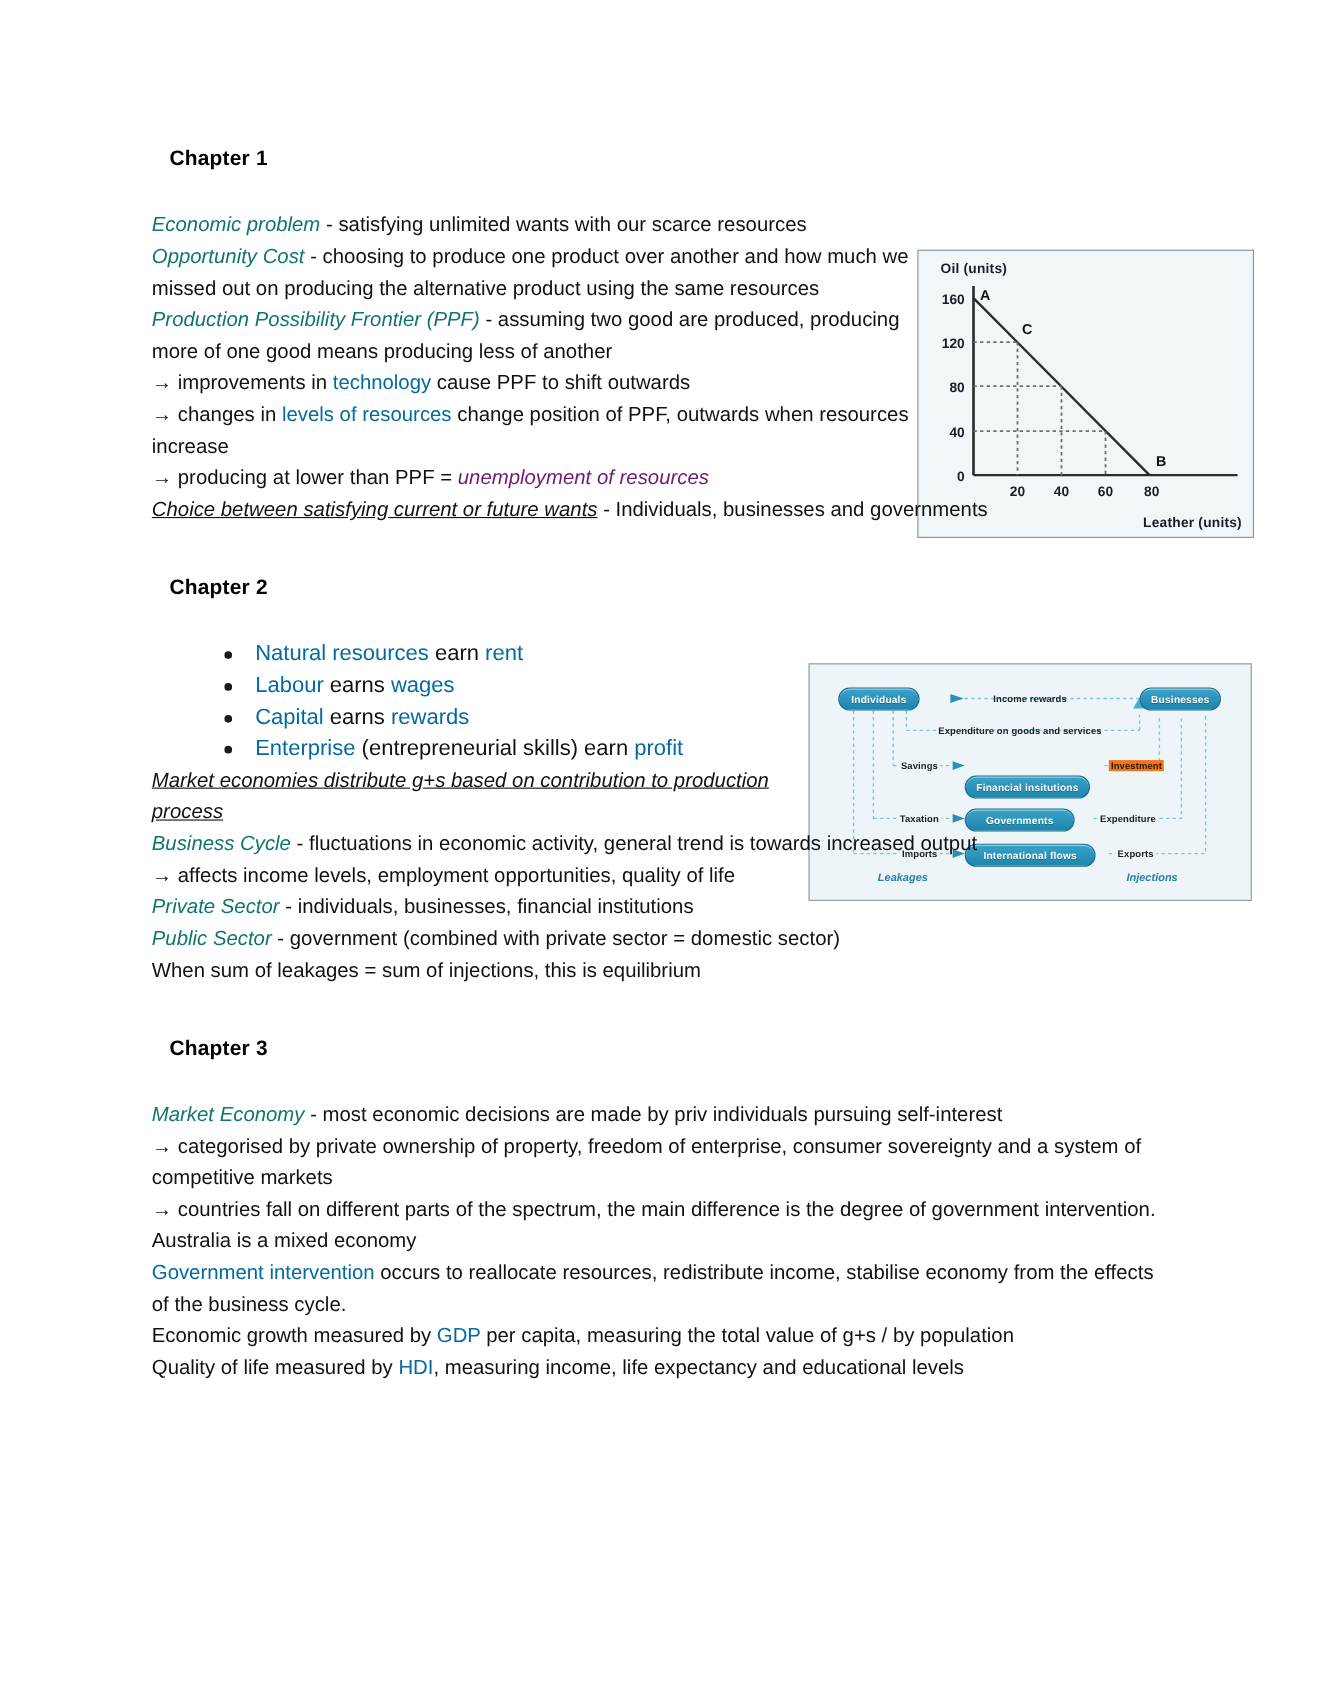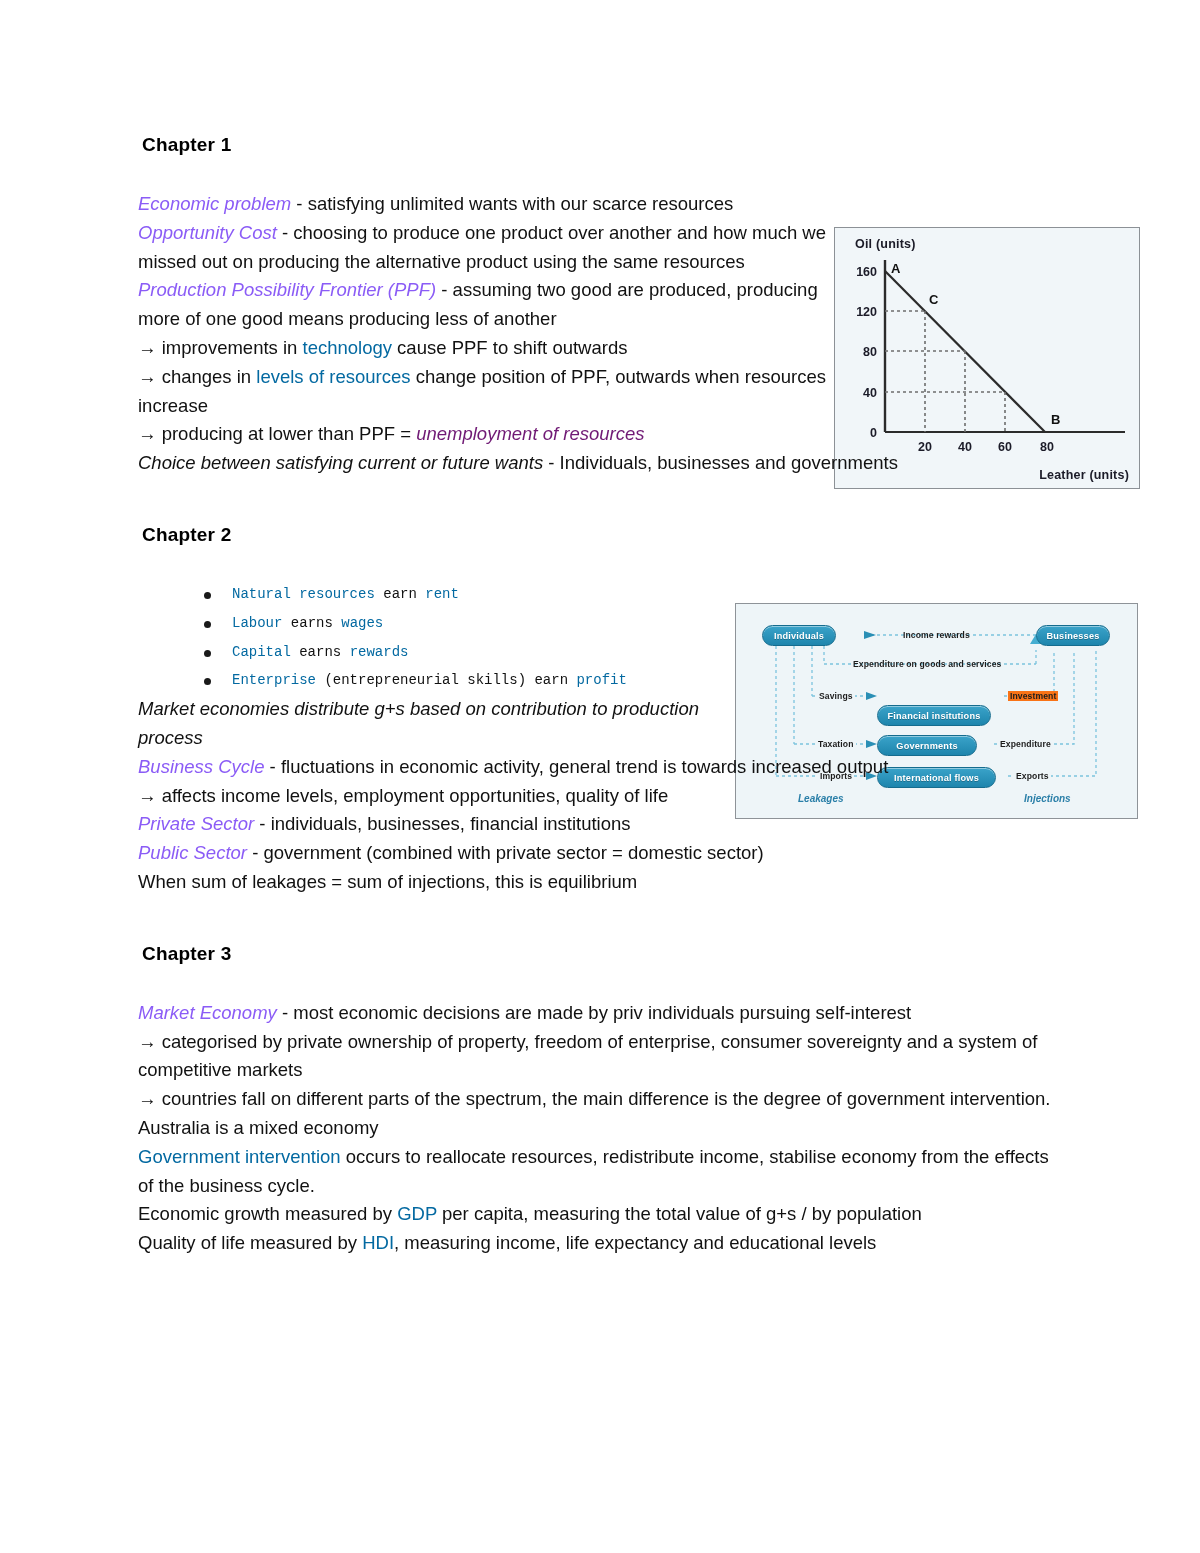--- a/index.html
+++ b/index.html
@@ -24,49 +24,48 @@
   }
   .content {
     position: absolute;
     left: 138px;
     top: 134px;
     width: 930px;
   }
   h2.chapter {
     font-size: 19px;
     font-weight: bold;
-    margin: 0 0 34px 4px;
+    margin: 0 0 34px 16px;
     letter-spacing: 0.2px;
     color: #000;
   }
   .chapter-block { margin-bottom: 46px; }
   p.line {
     margin: 0;
     font-size: 18.5px;
     line-height: 28.8px;
     color: #111;
     font-weight: normal;
   }
-  .term { color: #8b5cf6; font-style: italic; margin-top: 24px; }
+  .term { color: #0f766e; font-style: italic; margin-top: 24px; }
   .pink { color: #0369a1; }
   .pink-it { color: #701a75; font-style: italic; }
-  .it { font-style: italic; }
+  .it { font-style: italic; text-decoration: underline; }
   .wrap-narrow { width: 700px; }
   .wrap-narrow2 { width: 600px; }
   ul.bullets {
     margin: 0 0 0 0;
     padding: 0 0 0 62px;
     list-style: none;
   }
   ul.bullets li {
-    font-size: 14px;
+    font-size: 20px;
     line-height: 28.8px;
     position: relative;
     padding-left: 32px;
-    font-family: Liberation Mono, monospace;
   }
   ul.bullets li::before {
     content: "";
     position: absolute;
     left: 4px;
     top: 12px;
     width: 7px;
     height: 7px;
     background: #1a1a1a;
     border-radius: 50%;

